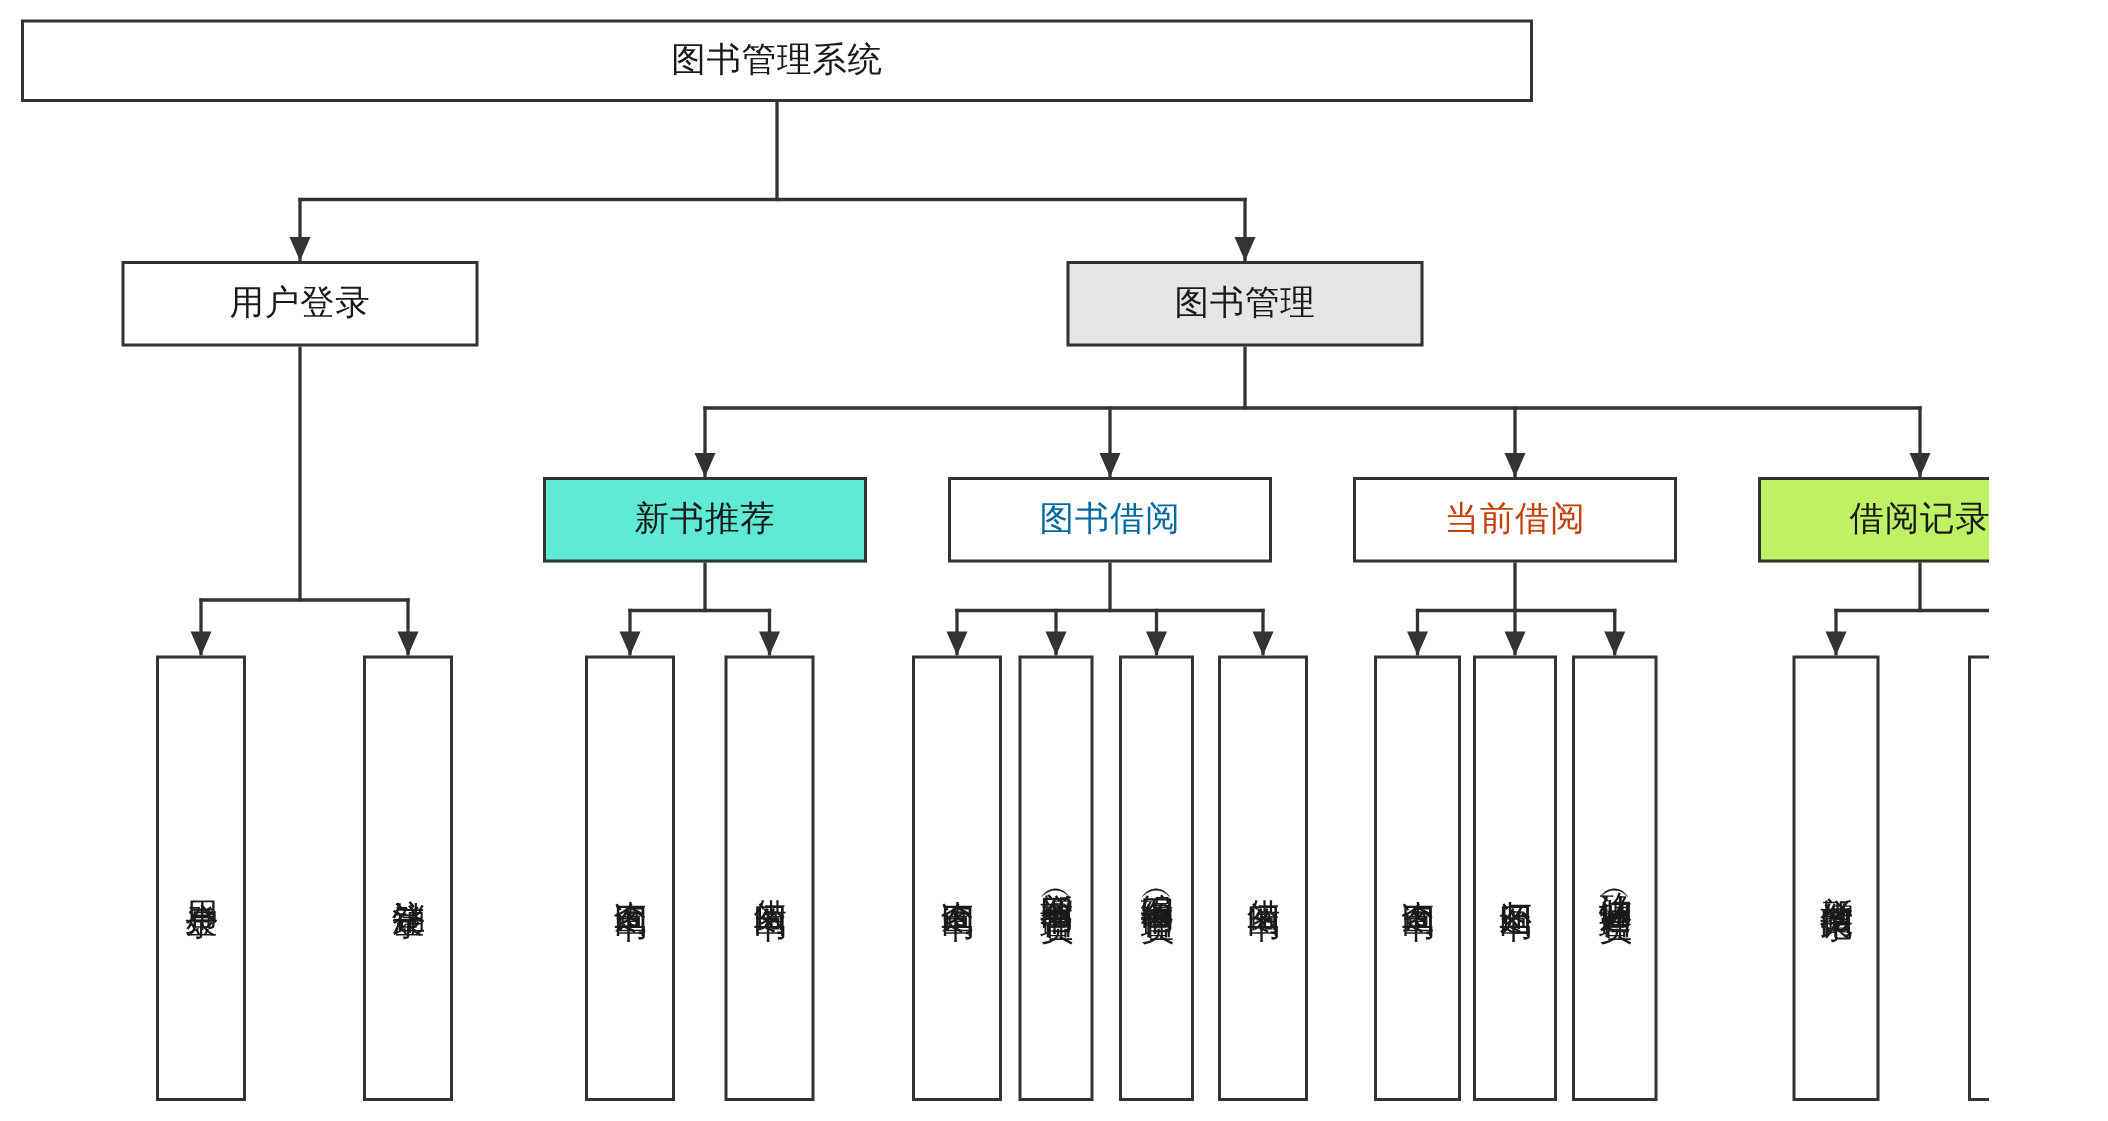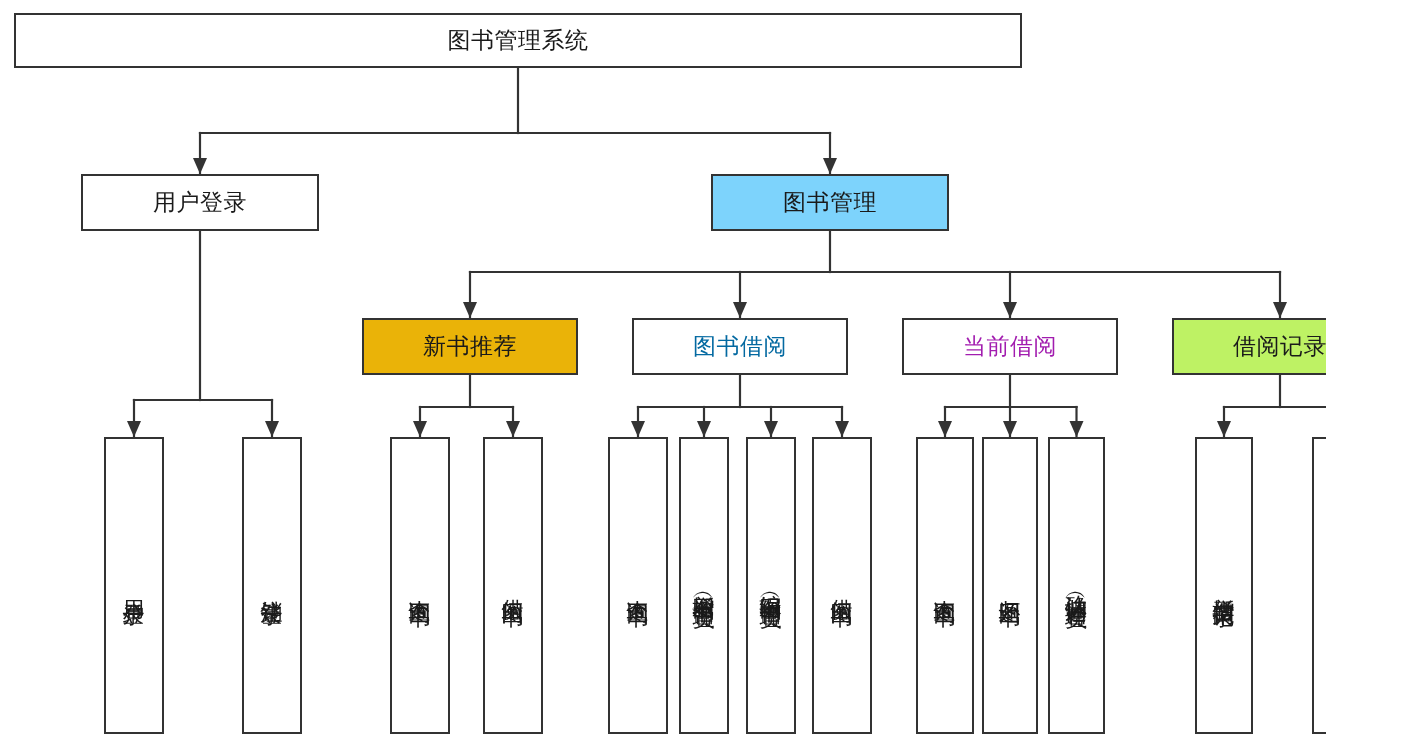--- a/index.html
+++ b/index.html
@@ -119,31 +119,31 @@
       <line x1="1341" y1="407" x2="1341" y2="437" stroke="#333333" stroke-width="2.2" stroke-linecap="square"></line>
       <polygon points="1334,421 1348,421 1341,437" fill="#333333"></polygon>
     </svg>
   <div id="nodes">
       <div class="node horizontal" style="left: 14px; top: 13px; width: 1008px; height: 55px; border-color: rgb(51, 51, 51); background: rgb(255, 255, 255);">
         <span class="node-label" style="color: rgb(26, 26, 26);">图书管理系统</span>
       </div>
       <div class="node horizontal" style="left: 81px; top: 174px; width: 238px; height: 57px; border-color: rgb(51, 51, 51); background: rgb(255, 255, 255);">
         <span class="node-label" style="color: rgb(26, 26, 26);">用户登录</span>
       </div>
-      <div class="node horizontal" style="left: 711px; top: 174px; width: 238px; height: 57px; border-color: rgb(51, 51, 51); background: #7dd3fc;">
+      <div class="node horizontal" style="left: 711px; top: 174px; width: 238px; height: 57px; border-color: rgb(51, 51, 51); background: #e5e5e5;">
         <span class="node-label" style="color: rgb(26, 26, 26);">图书管理</span>
       </div>
-      <div class="node horizontal" style="left: 362px; top: 318px; width: 216px; height: 57px; border-color: rgb(51, 51, 51); background: #eab308;">
+      <div class="node horizontal" style="left: 362px; top: 318px; width: 216px; height: 57px; border-color: rgb(51, 51, 51); background: #5eead4;">
         <span class="node-label" style="color: rgb(26, 26, 26);">新书推荐</span>
       </div>
       <div class="node horizontal" style="left: 632px; top: 318px; width: 216px; height: 57px; border-color: rgb(51, 51, 51); background: rgb(255, 255, 255);">
         <span class="node-label" style="color: #0369a1;">图书借阅</span>
       </div>
       <div class="node horizontal" style="left: 902px; top: 318px; width: 216px; height: 57px; border-color: rgb(51, 51, 51); background: rgb(255, 255, 255);">
-        <span class="node-label" style="color: #a21caf;">当前借阅</span>
+        <span class="node-label" style="color: #c2410c;">当前借阅</span>
       </div>
       <div class="node horizontal" style="left: 1172px; top: 318px; width: 216px; height: 57px; border-color: rgb(51, 51, 51); background: #bef264; justify-content: center;">
         <span class="node-label" style="color: rgb(26, 26, 26);">借阅记录</span>
       </div>
       <div class="node vertical" style="left: 104px; top: 437px; width: 60px; height: 297px; border-color: rgb(51, 51, 51); background: rgb(255, 255, 255);">
         <span class="node-label" style="color: rgb(26, 26, 26);">用户登录</span>
       </div>
       <div class="node vertical" style="left: 242px; top: 437px; width: 60px; height: 297px; border-color: rgb(51, 51, 51); background: rgb(255, 255, 255);">
         <span class="node-label" style="color: rgb(26, 26, 26);">注销登录</span>
       </div>

